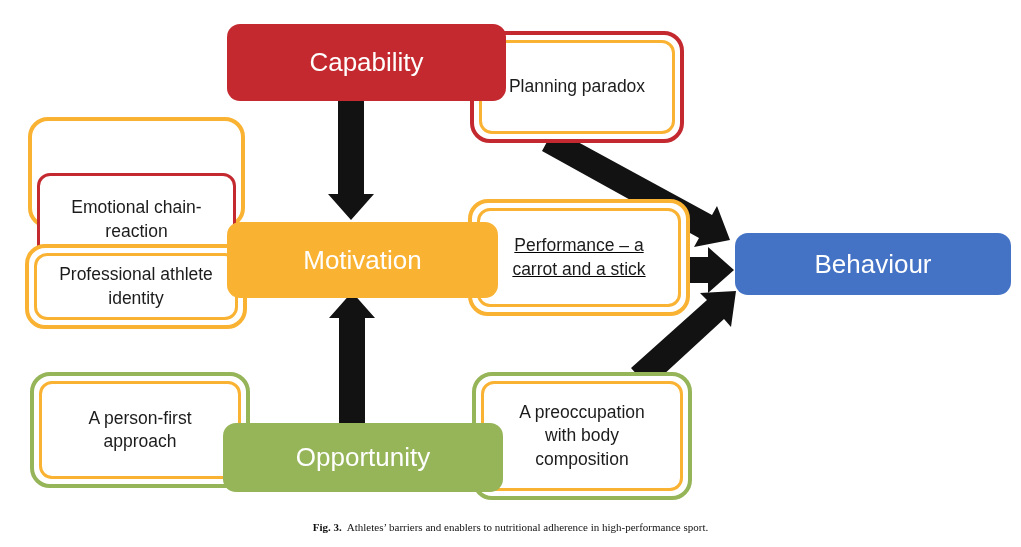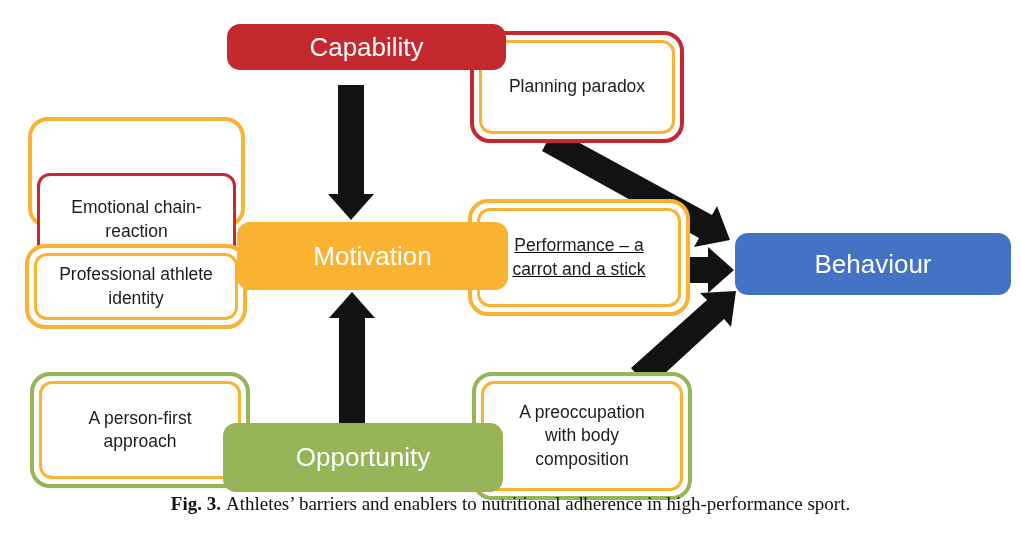--- a/index.html
+++ b/index.html
@@ -54,30 +54,30 @@
   .preoccupation{left:472px;top:372px;width:220px;height:128px;}
   .preoccupation .t{max-width:150px;}
   
   .node{
     position:absolute;z-index:3;
     display:flex;align-items:center;justify-content:center;
     color:#ffffff;
     font-size:26px;
     border-radius:13px;
   }
-  .capability{left:227px;top:24px;width:279px;height:46px;background:var(--red,#C4292F);}
-  .motivation{left:237px;top:222px;width:271px;height:68px;background:var(--yellow,#FAB233);}
+  .capability{left:227px;top:24px;width:279px;height:77px;background:var(--red,#C4292F);}
+  .motivation{left:227px;top:222px;width:271px;height:76px;background:var(--yellow,#FAB233);}
   .opportunity{left:223px;top:423px;width:280px;height:69px;background:var(--green,#95B558);}
   .behaviour{left:735px;top:233px;width:276px;height:62px;background:var(--blue,#4472C4);}
   
   .caption{
-    position:absolute;left:0;top:493px;width:100%;
+    position:absolute;left:0;top:521px;width:100%;
     text-align:center;z-index:4;
     font-family:"Liberation Serif","DejaVu Serif",serif;
-    font-size:19px;color:#111111;
+    font-size:11px;color:#111111;
   }
   .caption .cap-label{font-weight:bold;margin-right:5px;}
 </style>
 </head>
 <body>
 
 <div class="figure">
 
   <svg class="arrows" width="1021" height="547" viewBox="0 0 1021 547">
     <polygon points="338,85 364,85 364,194 374,194 351,220 328,194 338,194"></polygon>

